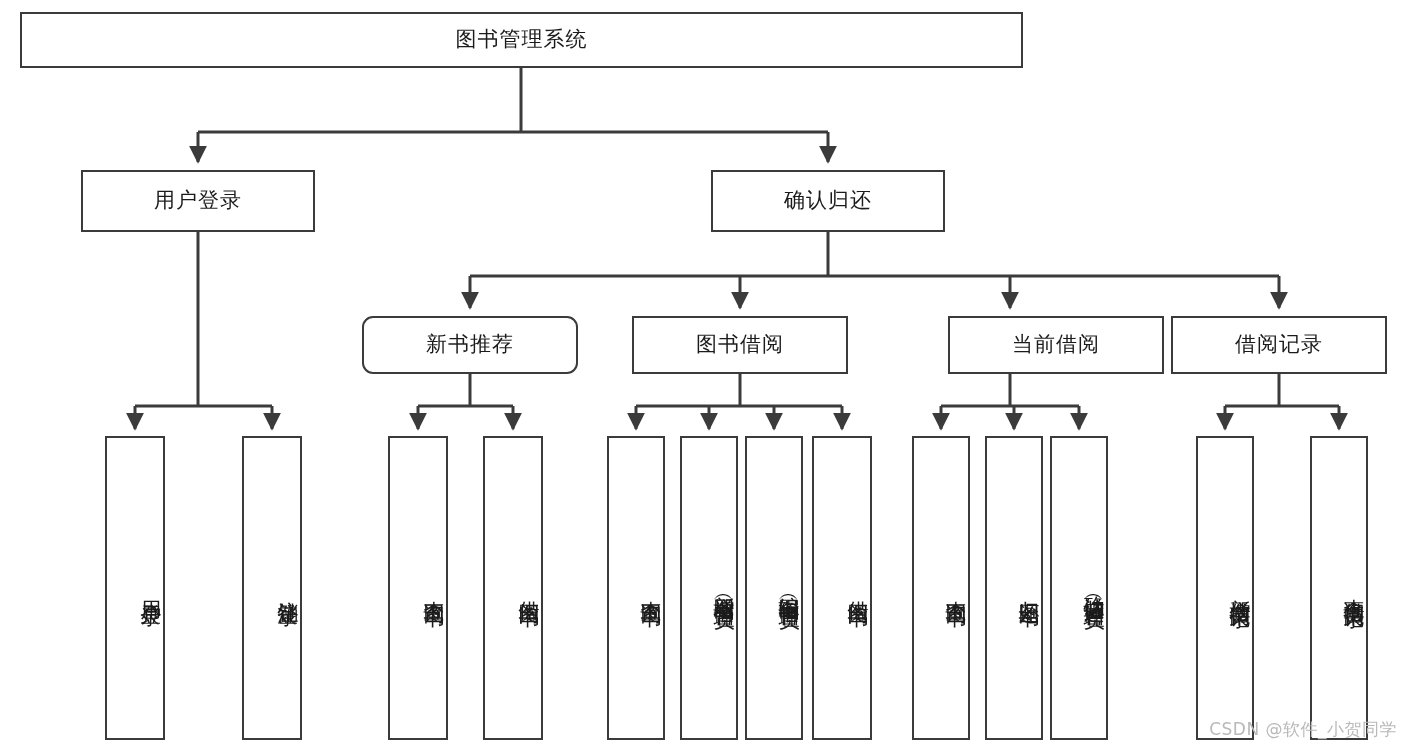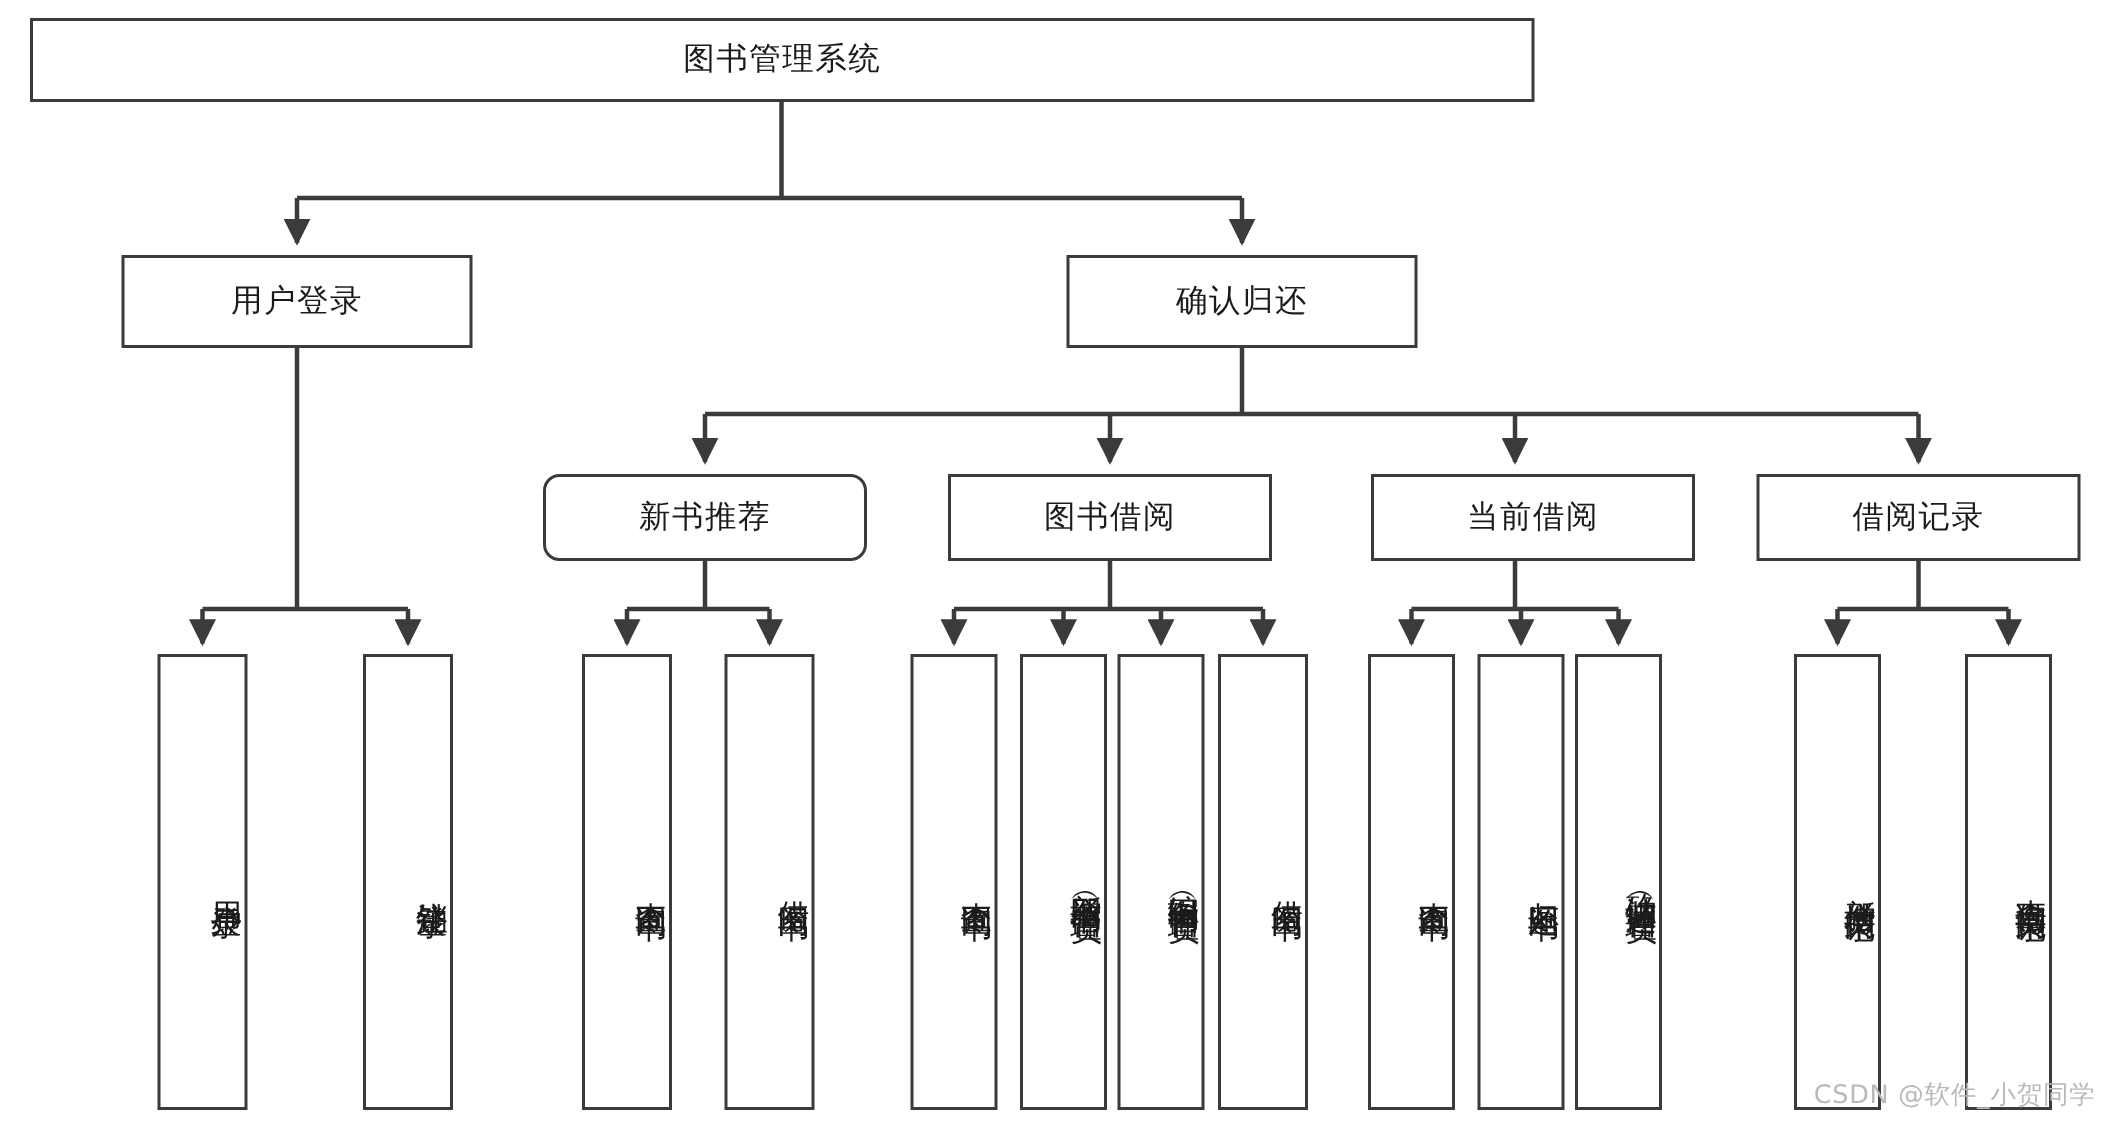--- a/index.html
+++ b/index.html
@@ -116,21 +116,21 @@
       <path d="M 1339 406 L 1339 429" marker-end="url(#arrow)"></path>
     </g>
   </svg>
 
   <div id="nodes">
       <div class="node horiz" style="left: 20px; top: 12px; width: 1003px; height: 56px;">图书管理系统</div>
       <div class="node horiz" style="left: 81px; top: 170px; width: 234px; height: 62px;">用户登录</div>
       <div class="node horiz" style="left: 711px; top: 170px; width: 234px; height: 62px;">确认归还</div>
       <div class="node horiz" style="left: 362px; top: 316px; width: 216px; height: 58px; border-radius: 11px;">新书推荐</div>
       <div class="node horiz" style="left: 632px; top: 316px; width: 216px; height: 58px;">图书借阅</div>
-      <div class="node horiz" style="left: 914px; top: 316px; width: 216px; height: 58px;">当前借阅</div>
+      <div class="node horiz" style="left: 948px; top: 316px; width: 216px; height: 58px;">当前借阅</div>
       <div class="node horiz" style="left: 1171px; top: 316px; width: 216px; height: 58px; text-align: center;">借阅记录</div>
       <div class="node vert" style="left: 105px; top: 436px; width: 60px; height: 304px;">
         <span class="vtext">用户登录</span>
       </div>
       <div class="node vert" style="left: 242px; top: 436px; width: 60px; height: 304px;">
         <span class="vtext">注销登录</span>
       </div>
       <div class="node vert" style="left: 388px; top: 436px; width: 60px; height: 304px;">
         <span class="vtext">查询图书</span>
       </div>

